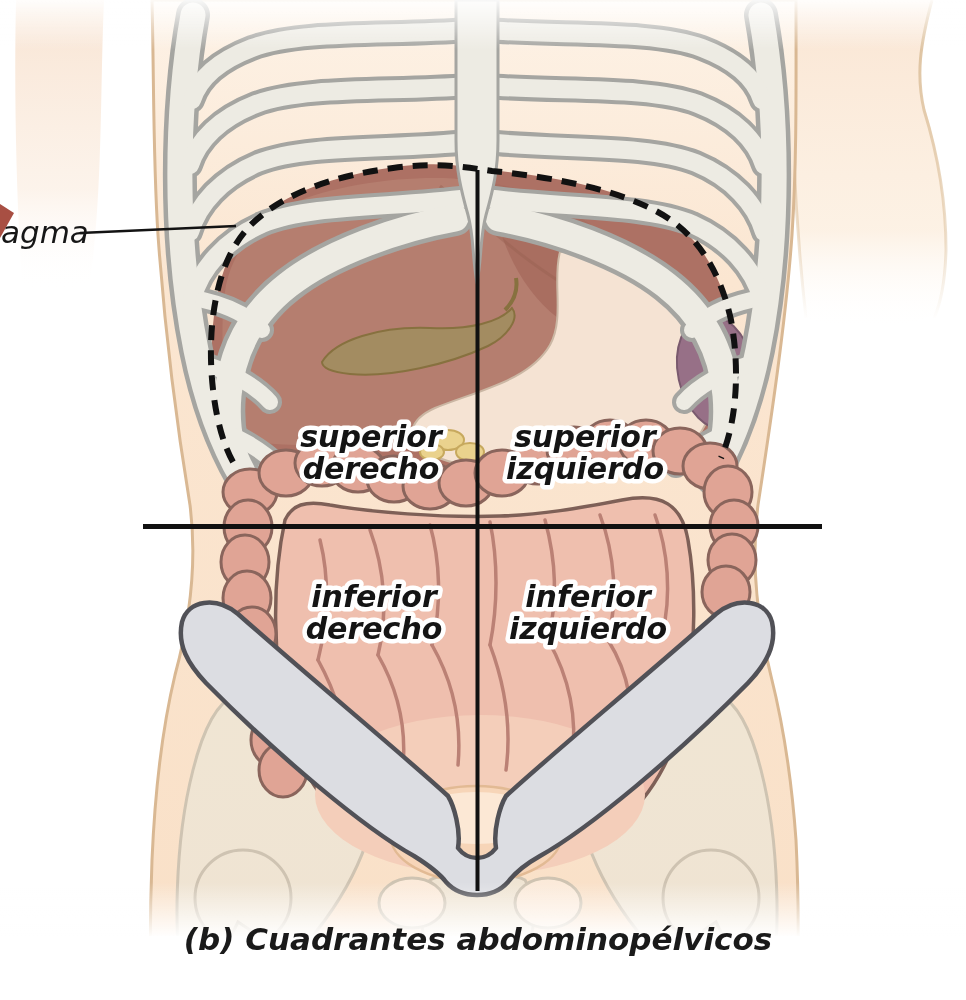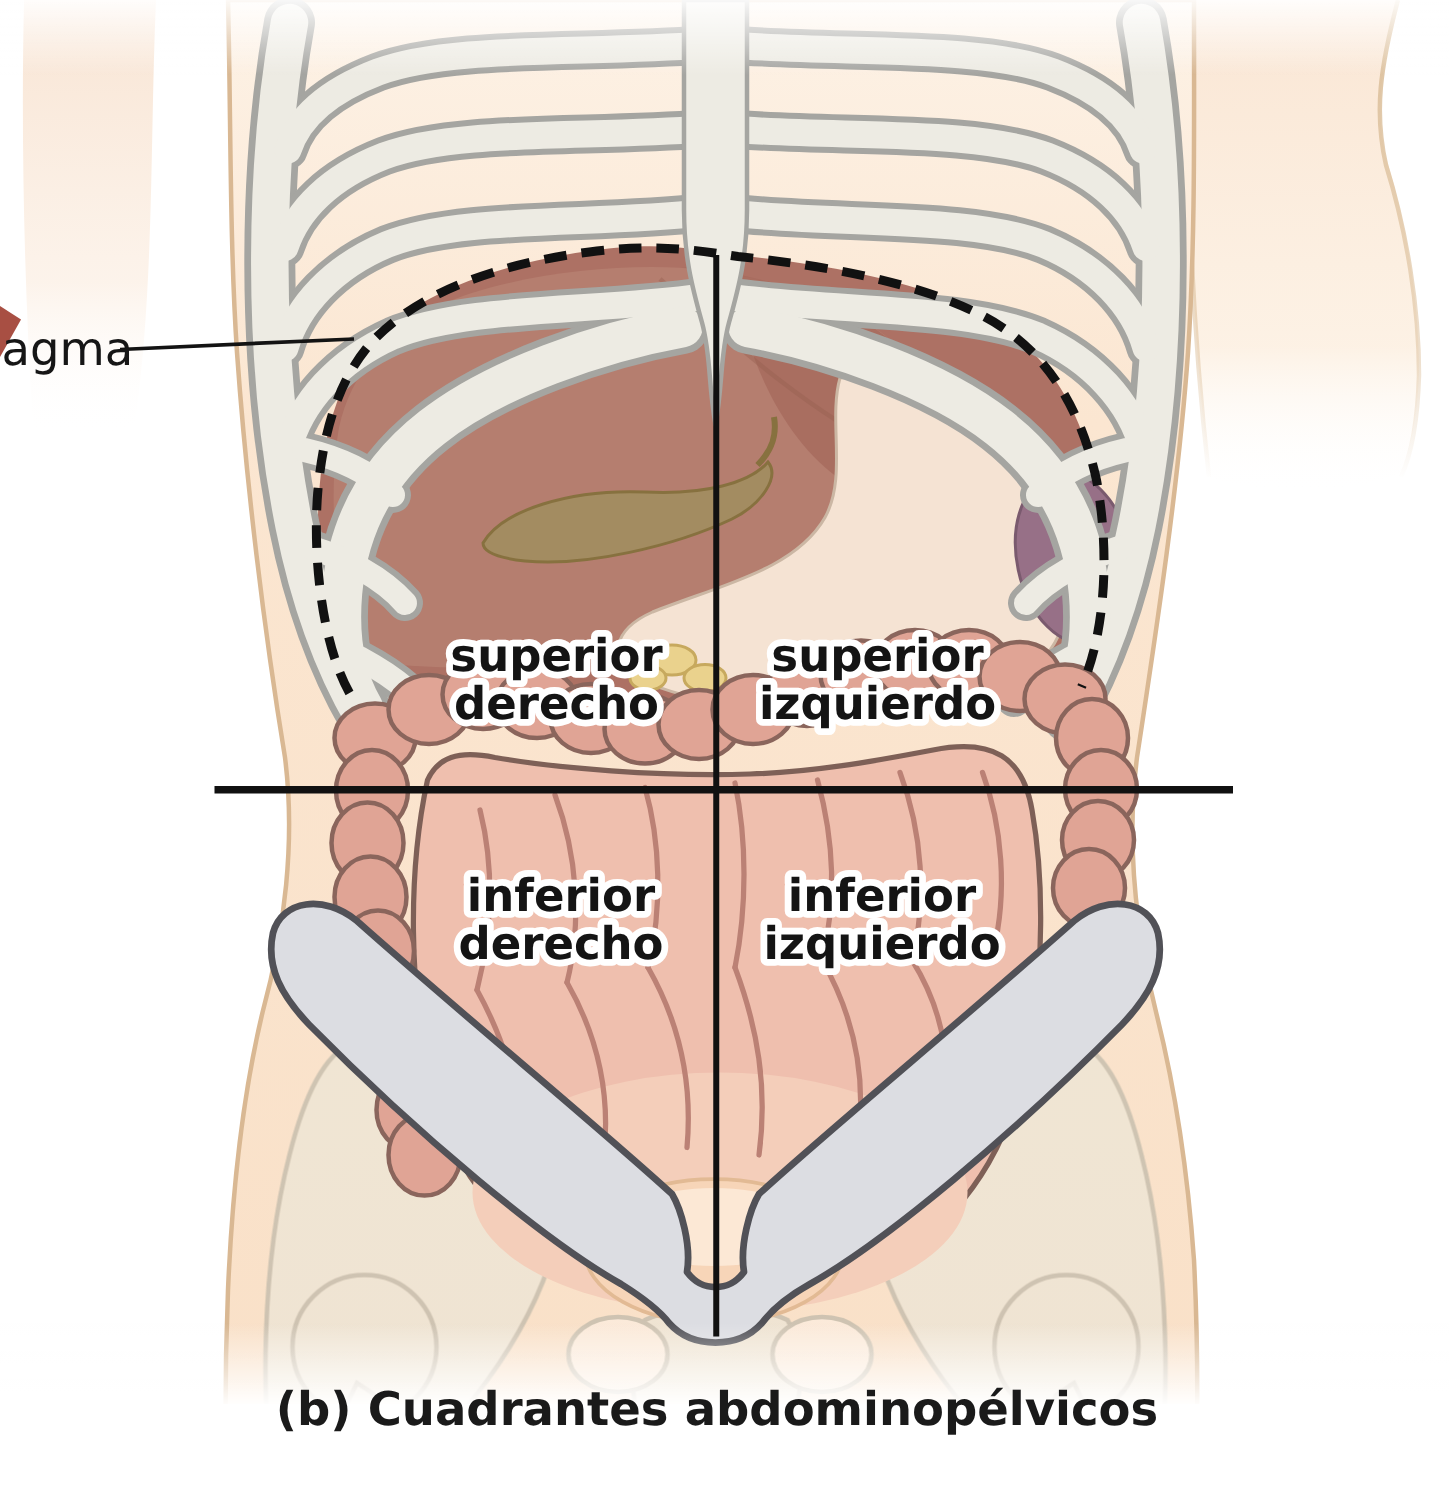--- a/index.html
+++ b/index.html
@@ -1,17 +1,17 @@
 <!DOCTYPE html>
 <html><head>
 <meta charset="utf-8">
 <style>
   html,body{margin:0;padding:0;background:#fff;}
   .stage{position:relative;width:966px;height:1000px;background:#fef9c3;overflow:hidden;
-         font-family:"DejaVu Sans","Liberation Sans",sans-serif;}
+         font-family:"DejaVu Sans","Liberation Sans",sans-serif;font-style:italic;}
   svg{display:block;}
   
   .rib{fill:none;stroke-linecap:round;}
   .u34{stroke:#a5a5a1;stroke-width:34;}
   .u26{stroke:#a5a5a1;stroke-width:26;}
   .u36{stroke:#a5a5a1;stroke-width:36;}
   .u24{stroke:#a5a5a1;stroke-width:24;}
   .o25{stroke:#edebe3;stroke-width:25;}
   .o18{stroke:#edebe3;stroke-width:18;}
   .o27{stroke:#edebe3;stroke-width:27;}

